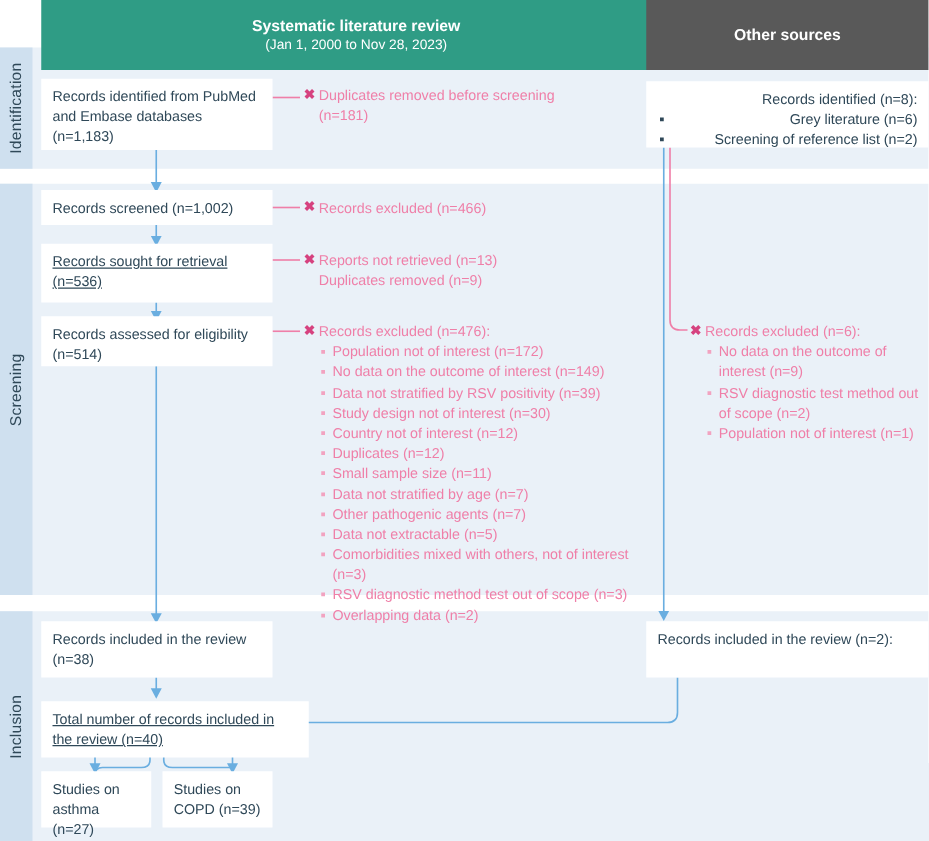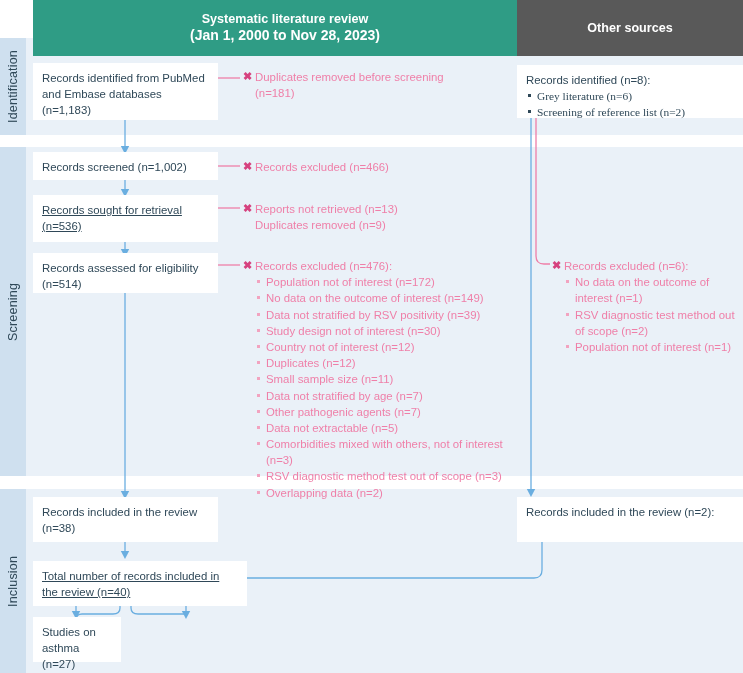--- a/index.html
+++ b/index.html
@@ -28,35 +28,35 @@
 
   
   .hdr{
     position:absolute;
     display:flex;flex-direction:column;
     align-items:center;justify-content:center;
     color:#ffffff;text-align:center;
     line-height:1.28;
   }
   .hdr .t1{font-size:12.6px;font-weight:bold;}
-  .hdr .t2{font-size:14px;font-weight:bold;}
+  .hdr .t2{font-size:11px;font-weight:normal;}
   .hdr-green{background:#2f9c85;}
   .hdr-gray{background:#595959;}
 
   
   .box{
     position:absolute;
     background:#ffffff;
     box-sizing:border-box;
     padding:7px 9px 6px 9px;
     color:#2f4858;
     font-size:11.4px;
     line-height:1.42;
   }
-  .box ul{margin:0;padding:0;list-style:none;font-family:Liberation Serif, serif;}
+  .box ul{margin:0;padding:0;list-style:none;}
   .box li{position:relative;padding-left:11px;}
   .box li:before{
     content:"";position:absolute;left:2px;top:6px;
     width:3px;height:3px;background:#2f4858;
   }
 
   
   .excl{
     position:absolute;
     color:#ef7fa8;
@@ -142,21 +142,21 @@
 
   <div class="box" style="left:33px;top:63px;width:185px;height:57px;">
     <span>Records identified from PubMed and Embase databases (n=1,183)</span>
   </div>
 
   <div class="excl" style="left:243px;top:69px;width:220px;">
     <span class="xm">✖</span>
     <span class="etxt">Duplicates removed before screening (n=181)</span>
   </div>
 
-  <div class="box" style="left:517px;top:65px;width:226px;height:53px;">
+  <div class="box" style="left:517px;top:65px;width:226px;height:53px;text-align:right;">
     <div>Records identified (n=8):</div>
     <ul>
       <li>Grey literature (n=6)</li>
       <li>Screening of reference list (n=2)</li>
     </ul>
   </div>
 
   <div class="box" style="left:33px;top:152px;width:185px;height:28px;">
     <span>Records screened (n=1,002)</span>
   </div>
@@ -197,36 +197,39 @@
       <li>Comorbidities mixed with others, not of interest (n=3)</li>
       <li>RSV diagnostic method test out of scope (n=3)</li>
       <li>Overlapping data (n=2)</li>
     </ul>
   </div>
 
   <div class="excl" style="left:552px;top:258px;width:191px;">
     <span class="xm">✖</span>
     <span class="etxt">Records excluded (n=6):</span>
     <ul>
-      <li>No data on the outcome of interest (n=1)</li>
+      <li>No data on the outcome of interest (n=9)</li>
       <li>RSV diagnostic test method out of scope (n=2)</li>
       <li>Population not of interest (n=1)</li>
     </ul>
   </div>
 
   <div class="box" style="left:33px;top:497px;width:185px;height:45px;">
     <span>Records included in the review (n=38)</span>
   </div>
 
   <div class="box" style="left:33px;top:561px;width:214px;height:45px;text-decoration:underline;">
     <span>Total number of records included in the review (n=40)</span>
   </div>
 
   <div class="box" style="left:33px;top:617px;width:88px;height:45px;">
     <span>Studies on asthma (n=27)</span>
   </div>
 
+  <div class="box" style="left:130px;top:617px;width:88px;height:45px;">
+    <span>Studies on COPD (n=39)</span>
+  </div>
 
   <div class="box" style="left:517px;top:497px;width:226px;height:45px;">
     <div>Records included in the review (n=2):</div>
   </div>
 
 </div>
 
 </body></html>

